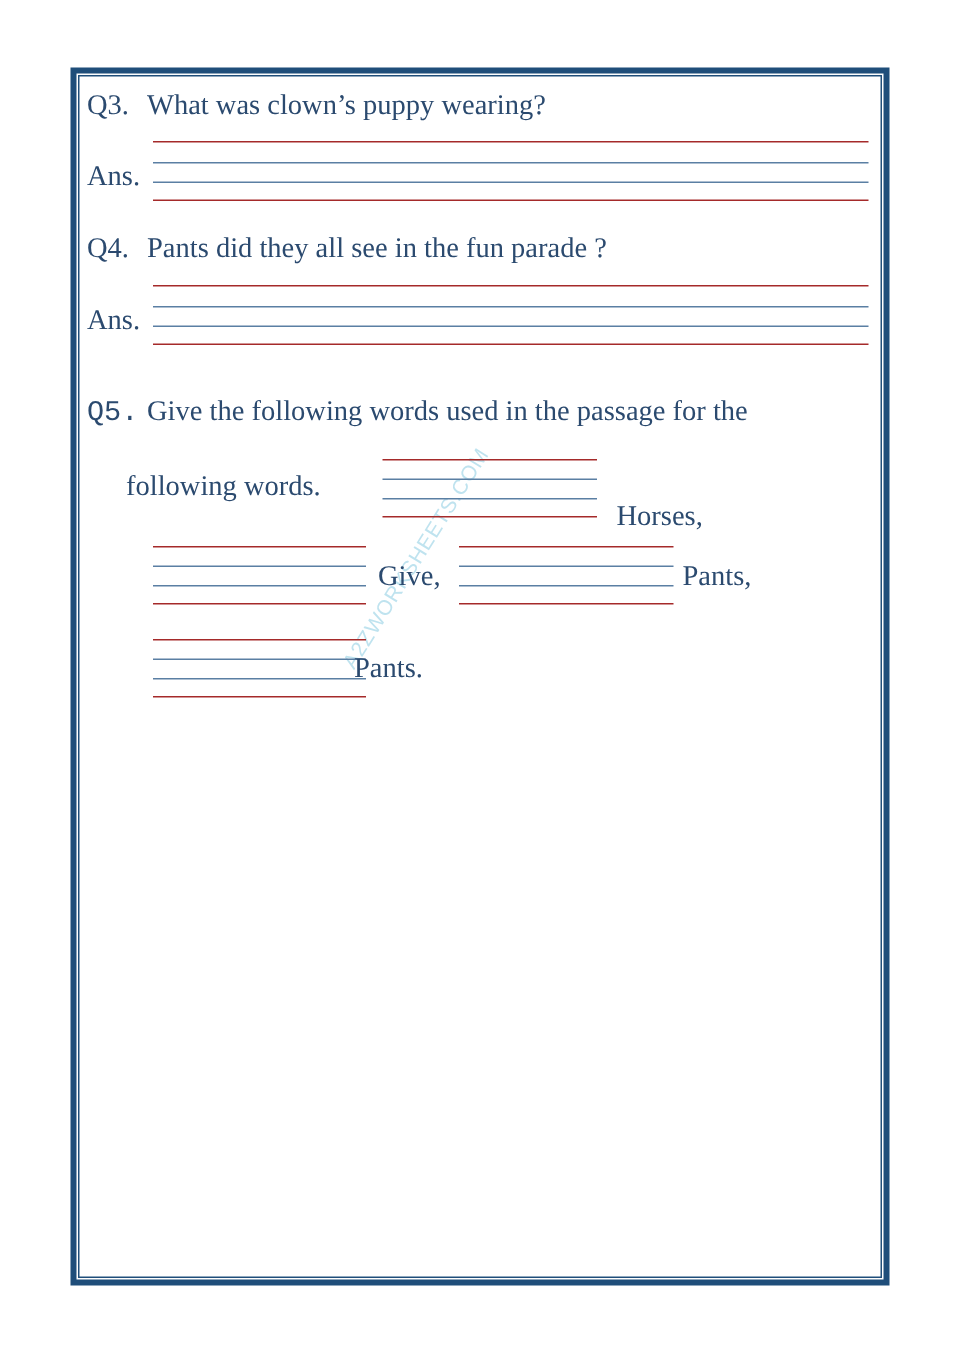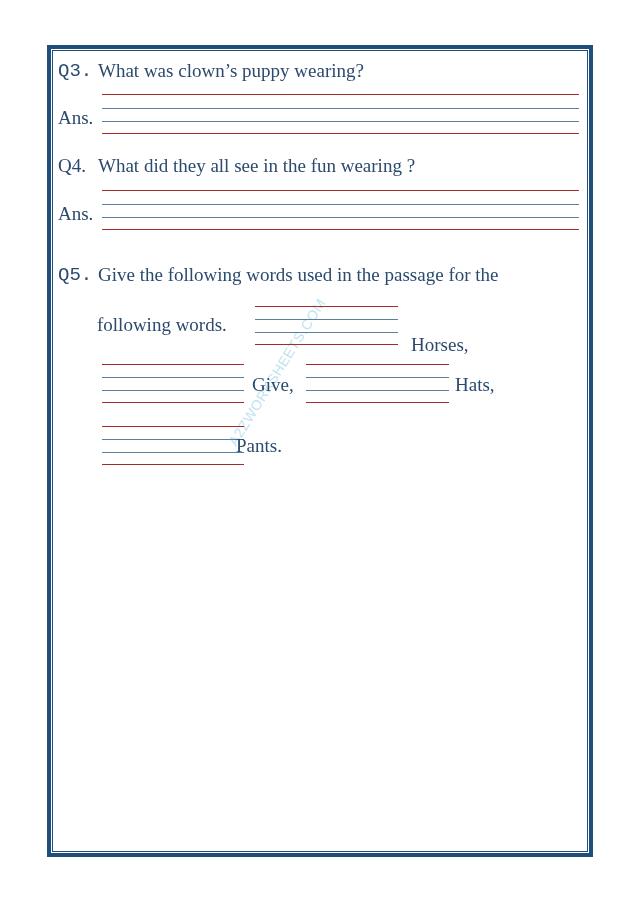--- a/index.html
+++ b/index.html
@@ -13,43 +13,43 @@
   .wm{position:absolute;left:225px;top:440px;font-family:"Liberation Sans",sans-serif;font-size:14px;color:#bfe3ef;transform:rotate(-58deg);transform-origin:left top;white-space:nowrap;letter-spacing:0.5px;}
 </style>
 </head>
 <body>
 
 <div class="outer"></div>
 <div class="inner"></div>
 
 <div class="wm">A2ZWORKSHEETS.COM</div>
 
-<div class="txt" style="left:58px;top:60px;font-family:Liberation Mono, monospace;">Q3.</div>
+<div class="txt" style="left:58px;top:60px;">Q3.</div>
 <div class="txt" style="left:98px;top:60px;">What was clown’s puppy wearing?</div>
 <div class="txt" style="left:58px;top:107px;">Ans.</div>
 <div>
   <div class="ln r" style="left:102px;top:94px;width:477px;"></div>
   <div class="ln b" style="left:102px;top:108px;width:477px;"></div>
   <div class="ln b" style="left:102px;top:121px;width:477px;"></div>
   <div class="ln r" style="left:102px;top:133px;width:477px;"></div>
 </div>
 
 <div class="txt" style="left:58px;top:155px;">Q4.</div>
-<div class="txt" style="left:98px;top:155px;">What did they all see in the fun wearing ?</div>
+<div class="txt" style="left:98px;top:155px;">Pants did they all see in the fun parade ?</div>
 <div class="txt" style="left:58px;top:203px;">Ans.</div>
 <div>
   <div class="ln r" style="left:102px;top:190px;width:477px;"></div>
   <div class="ln b" style="left:102px;top:204px;width:477px;"></div>
   <div class="ln b" style="left:102px;top:217px;width:477px;"></div>
   <div class="ln r" style="left:102px;top:229px;width:477px;"></div>
 </div>
 
 <div class="txt" style="left:58px;top:264px;font-family:Liberation Mono, monospace;">Q5.</div>
 <div class="txt" style="left:98px;top:264px;">Give the following words used in the passage for the</div>
-<div class="txt" style="left:97px;top:314px;">following words.</div>
+<div class="txt" style="left:84px;top:314px;">following words.</div>
 
 <div>
   <div class="ln r" style="left:255px;top:306px;width:143px;"></div>
   <div class="ln b" style="left:255px;top:319px;width:143px;"></div>
   <div class="ln b" style="left:255px;top:332px;width:143px;"></div>
   <div class="ln r" style="left:255px;top:344px;width:143px;"></div>
 </div>
 <div class="txt" style="left:411px;top:314px;margin-top:20px;">Horses,</div>
 
 <div>
@@ -59,21 +59,21 @@
   <div class="ln r" style="left:102px;top:402px;width:142px;"></div>
 </div>
 <div class="txt" style="left:252px;top:374px;">Give,</div>
 
 <div>
   <div class="ln r" style="left:306px;top:364px;width:143px;"></div>
   <div class="ln b" style="left:306px;top:377px;width:143px;"></div>
   <div class="ln b" style="left:306px;top:390px;width:143px;"></div>
   <div class="ln r" style="left:306px;top:402px;width:143px;"></div>
 </div>
-<div class="txt" style="left:455px;top:374px;">Hats,</div>
+<div class="txt" style="left:455px;top:374px;">Pants,</div>
 
 <div>
   <div class="ln r" style="left:102px;top:426px;width:142px;"></div>
   <div class="ln b" style="left:102px;top:439px;width:142px;"></div>
   <div class="ln b" style="left:102px;top:452px;width:142px;"></div>
   <div class="ln r" style="left:102px;top:464px;width:142px;"></div>
 </div>
 <div class="txt" style="left:236px;top:435px;">Pants.</div>
 
 </body></html>

